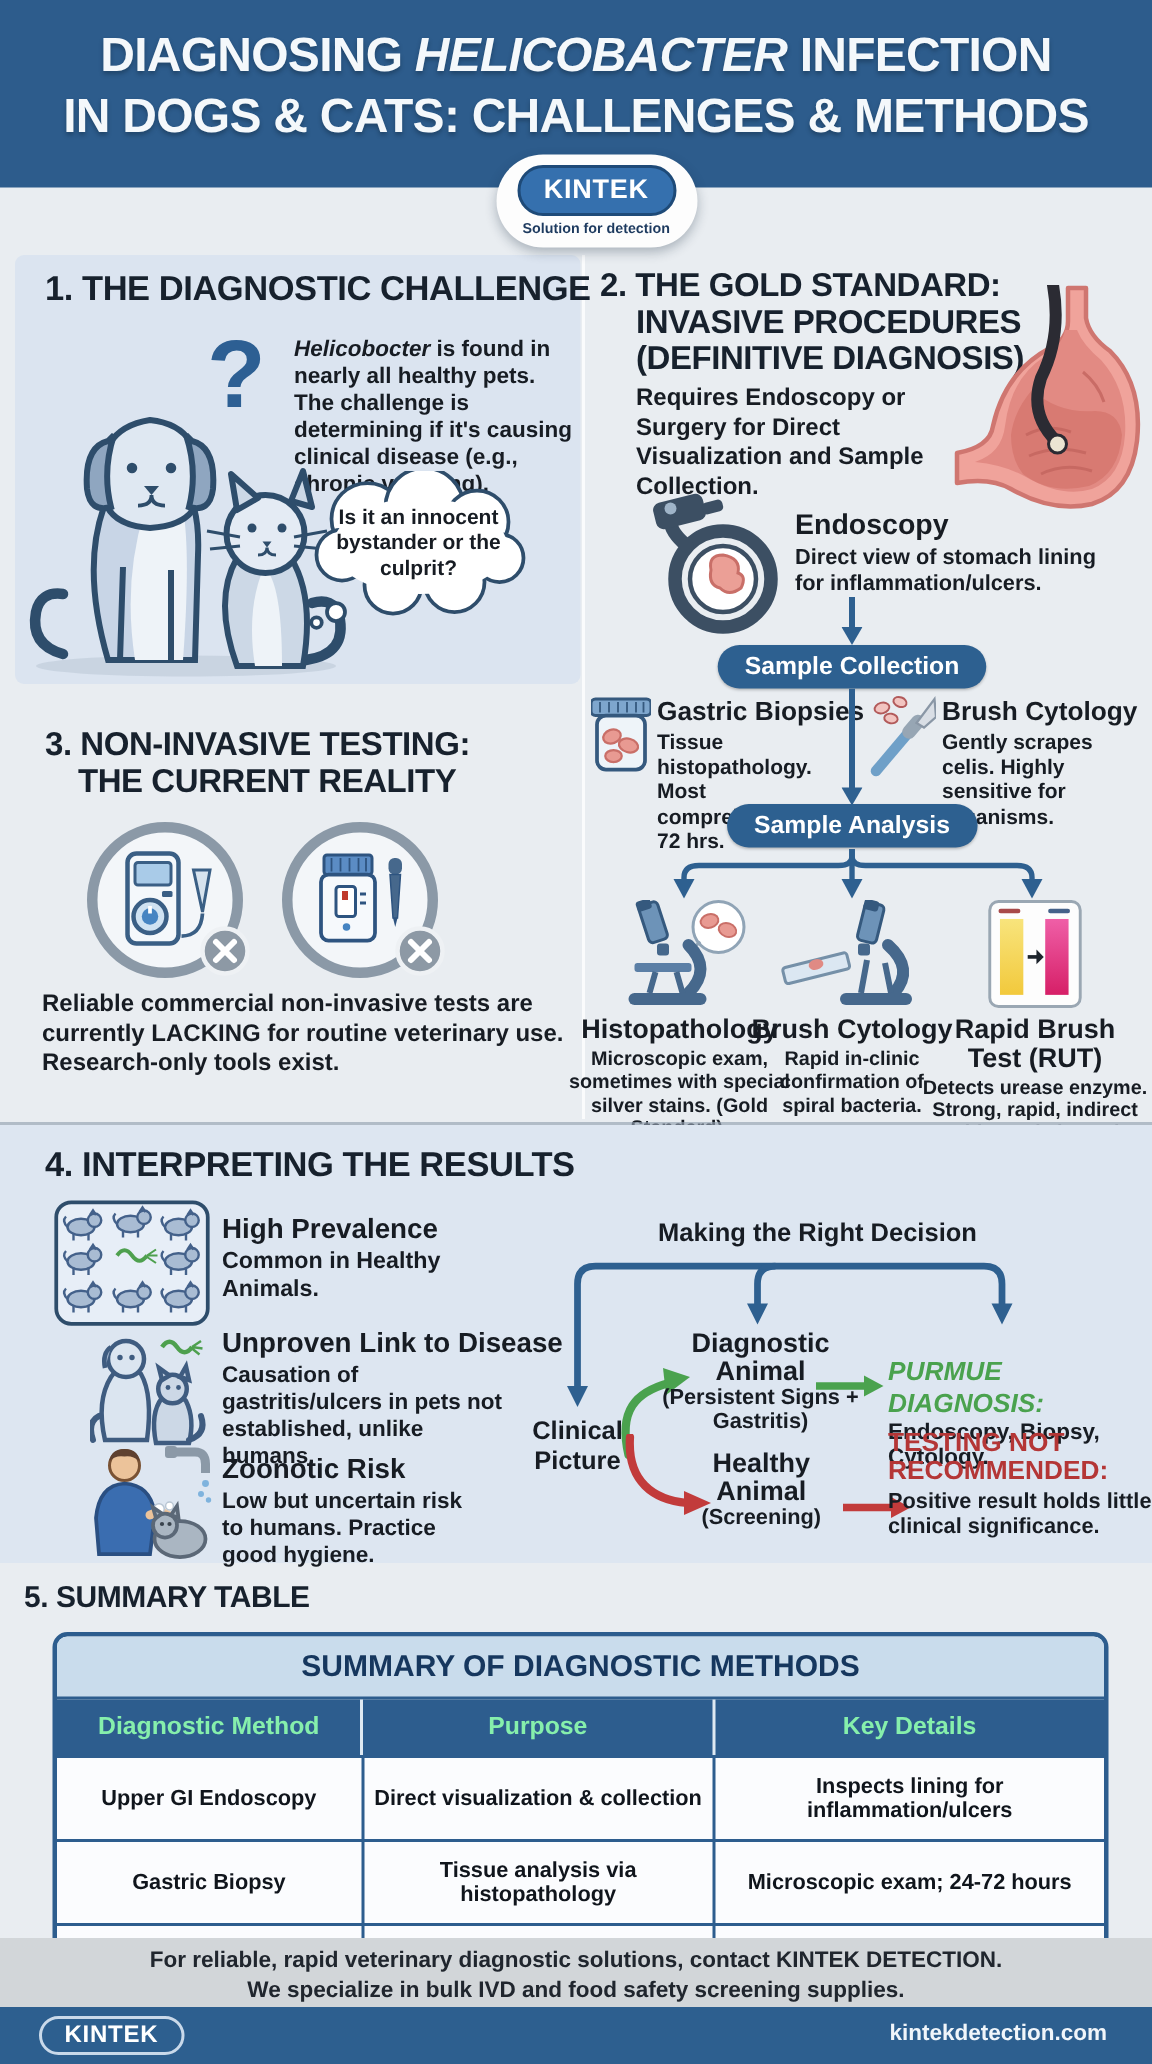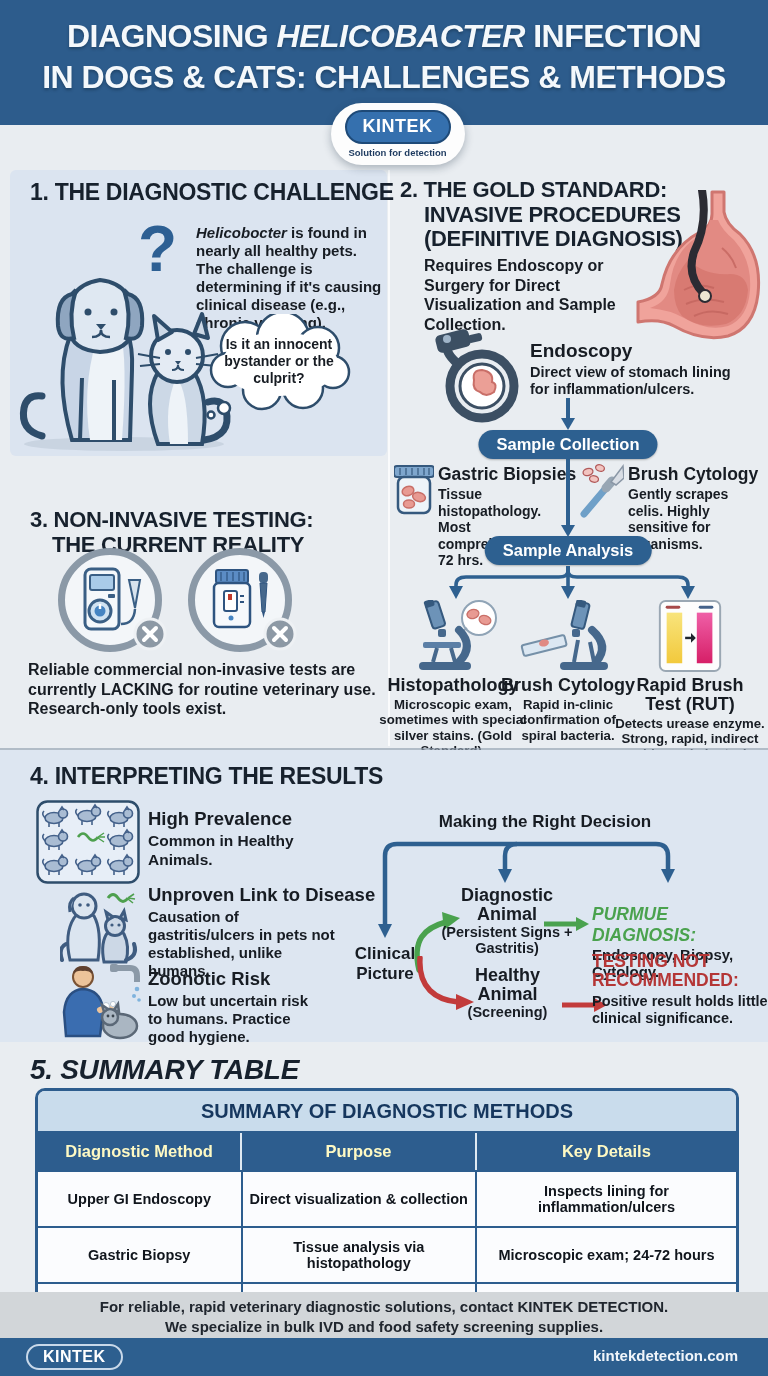--- a/index.html
+++ b/index.html
@@ -23,21 +23,21 @@
         font-size:16.5px;padding:5px 18px;border-radius:17px;white-space:nowrap;box-shadow:0 1px 2px rgba(0,0,0,.25);}
   .panel1{position:absolute;left:10px;top:170px;width:377px;height:286px;background:#dbe4f0;border-radius:6px;}
   .vdiv{position:absolute;left:388px;top:170px;width:2px;height:576px;background:rgba(255,255,255,.75);}
   .hdiv{position:absolute;left:0;top:748px;width:768px;height:2px;background:#93a1b0;opacity:.65;}
   .panel4{position:absolute;left:0;top:750px;width:768px;height:292px;background:#dde6f1;}
   
   .sum-table{position:absolute;left:35px;top:1088px;width:698px;border:3px solid #2d5d8e;border-radius:10px;
         overflow:hidden;background:#fbfcfe;}
   .tbl-title{height:40px;line-height:40px;text-align:center;background:#c9dcec;color:#16375e;
         font-weight:bold;font-size:20px;border-bottom:2px solid #2d5d8e;}
-  .tbl-head{display:flex;background:#2d5d8e;color:#fef9c3;font-weight:bold;font-size:16.5px;}
+  .tbl-head{display:flex;background:#2d5d8e;color:#86efac;font-weight:bold;font-size:16.5px;}
   .tbl-head .c{padding:9px 4px;text-align:center;border-right:2px solid #dfe9f2;}
   .tbl-head .c:last-child{border-right:none;}
   .tbl-row{display:flex;border-top:2px solid #2d5d8e;}
   .tbl-row .c{padding:11px 5px;text-align:center;font-weight:bold;font-size:14.5px;color:#10151c;
         border-right:2px solid #2d5d8e;display:flex;align-items:center;justify-content:center;}
   .tbl-row .c:last-child{border-right:none;}
   .c1{width:29%;} .c2{width:33.5%;} .c3{width:37.5%;}
   
   .foot-band{position:absolute;left:0;top:1292px;width:768px;height:46px;background:#d2d6d9;
         text-align:center;font-weight:bold;font-size:15px;color:#20262e;line-height:1.35;padding-top:5px;box-sizing:border-box;}
@@ -255,21 +255,21 @@
       <rect x="41" y="6" width="15" height="3" rx="1.5" fill="#44628a"></rect>
       <rect x="8" y="13" width="16" height="52" fill="url(#gy)"></rect>
       <rect x="39" y="13" width="16" height="52" fill="url(#gp)"></rect>
       <line x1="27" y1="39" x2="34" y2="39" stroke="#1d242c" stroke-width="2.5"></line>
       <polygon points="33,34 33,44 38,39" fill="#1d242c"></polygon>
     </svg>
     <div class="bp" style="font-size:18px;line-height:1.05;width:128px;margin:0 auto;">Rapid Brush Test (RUT)</div>
     <div class="bp" style="font-size:13.2px;line-height:1.16;margin-top:2px;">Detects urease enzyme. Strong, rapid, indirect evidence (minutes).</div>
   </div>
 
-  <div class="abs h-sec" style="left:30px;top:508px;">
+  <div class="abs h-sec" style="left:30px;top:484px;">
     <div>3. NON-INVASIVE TESTING:</div>
     <div style="padding-left:22px;">THE CURRENT REALITY</div>
   </div>
 
   <div class="abs" style="left:58px;top:548px;width:104px;height:104px;border:7px solid #8b99a7;border-radius:50%;background:#f3f6f9;box-sizing:border-box;">
     <svg style="position:absolute;left:12px;top:11px;" width="70" height="70" viewBox="0 0 70 70">
       <rect x="8" y="3" width="34" height="60" rx="6" fill="#f4f8fb" stroke="#3a5f85" stroke-width="3"></rect>
       <rect x="13" y="9" width="24" height="15" rx="2" fill="#a9cbe8" stroke="#3a5f85" stroke-width="2"></rect>
       <rect x="31" y="28" width="7" height="4" rx="1" fill="#3a5f85"></rect>
       <circle cx="23" cy="45" r="11" fill="#cfe2f2" stroke="#3a5f85" stroke-width="3"></circle>
@@ -445,21 +445,21 @@
   </div>
   <svg class="abs" style="left:560px;top:997px;" width="48" height="16" viewBox="0 0 48 16">
     <line x1="2" y1="8" x2="34" y2="8" stroke="#c23b3b" stroke-width="5"></line>
       <polygon points="34,1 34,15 47,8" fill="#c23b3b"></polygon>
   </svg>
   <div class="abs" style="left:592px;top:952px;width:176px;">
     <div class="bp red-t" style="font-size:17.5px;line-height:1.1;">TESTING NOT RECOMMENDED:</div>
     <div class="bp" style="font-size:14.5px;line-height:1.18;margin-top:2px;">Positive result holds little clinical significance.</div>
   </div>
 
-  <div class="abs h-sec" style="left:30px;top:1054px;font-size:28px;font-style:italic;">5. SUMMARY TABLE</div>
+  <div class="abs h-sec" style="left:16px;top:1054px;font-size:20px;">5. SUMMARY TABLE</div>
   <div class="sum-table">
     <div class="tbl-title">SUMMARY OF DIAGNOSTIC METHODS</div>
     <div class="tbl-head">
       <div class="c c1">Diagnostic Method</div>
       <div class="c c2">Purpose</div>
       <div class="c c3">Key Details</div>
     </div>
     <div class="tbl-row">
       <div class="c c1">Upper GI Endoscopy</div>
       <div class="c c2">Direct visualization &amp; collection</div>

